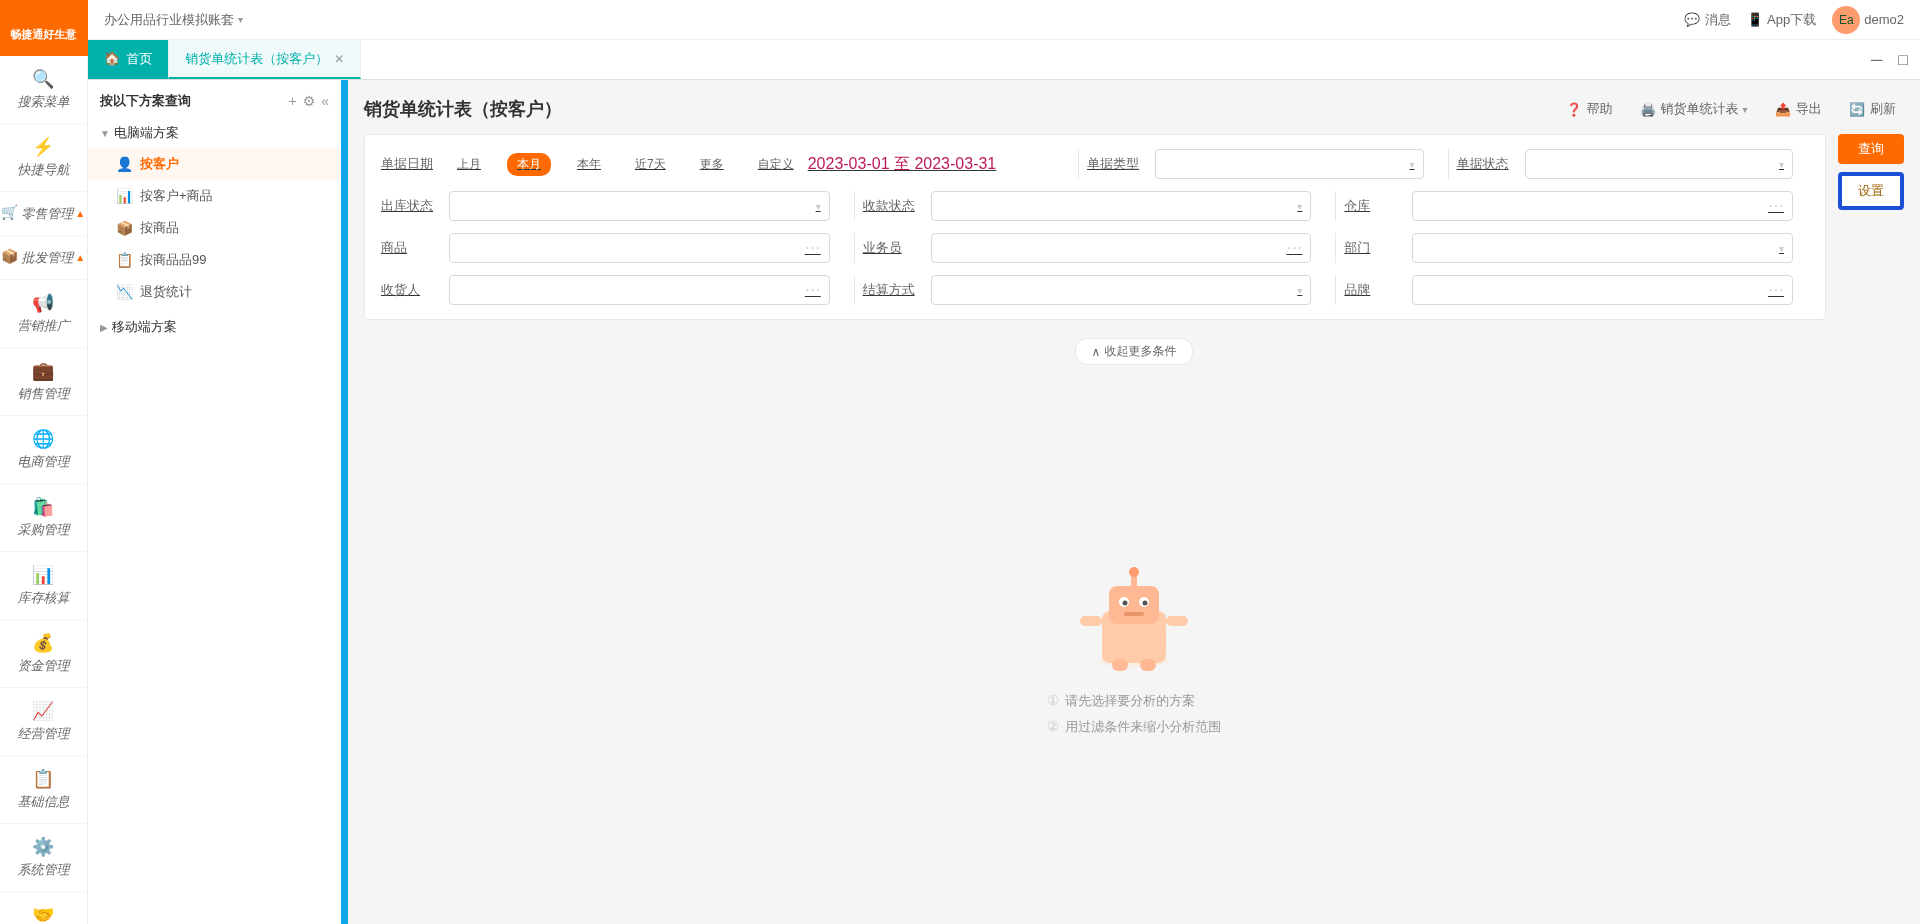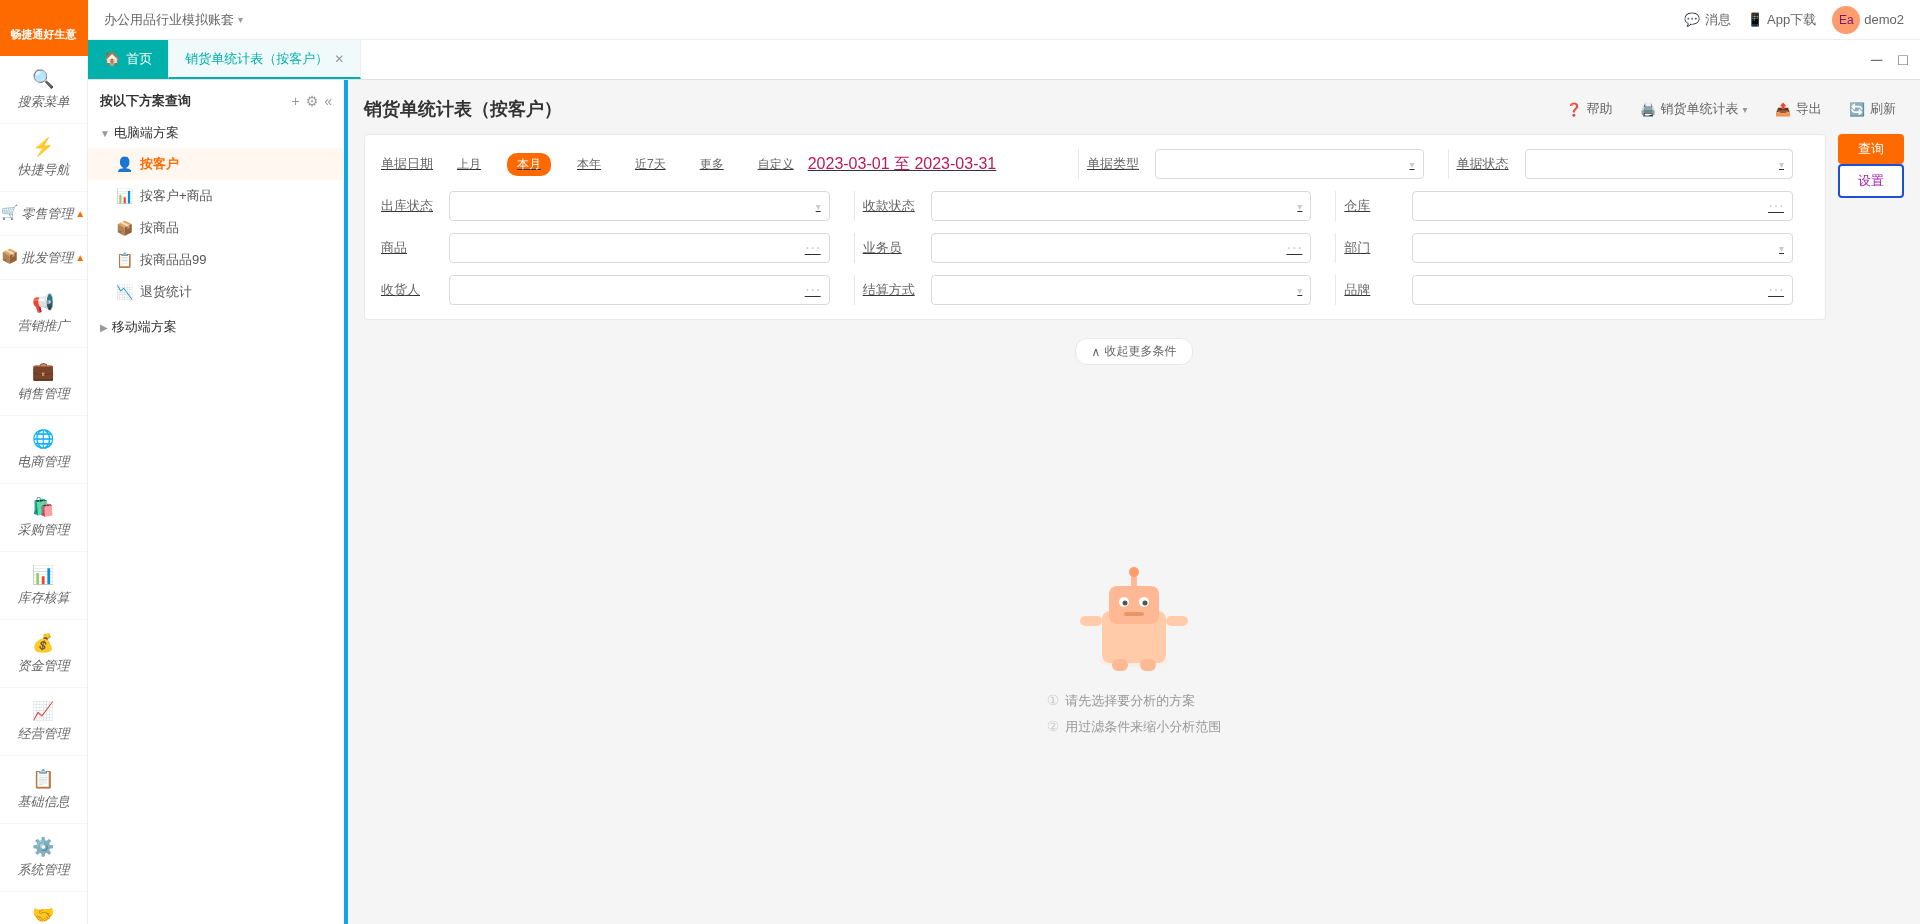--- a/index.html
+++ b/index.html
@@ -15,36 +15,36 @@
 
     
     .main { flex: 1; display: flex; flex-direction: column; overflow: hidden; }
 
     
     .topbar { height: 40px; background: #fff; border-bottom: 1px solid #eee; display: flex; align-items: center; padding: 0 16px; gap: 16px; flex-shrink: 0; }
     .topbar-title { color: #666; font-size: 13px; display: flex; align-items: center; gap: 4px; }
     .topbar-chevron { color: #999; font-size: 10px; }
     .topbar-right { margin-left: auto; display: flex; align-items: center; gap: 16px; color: #666; font-size: 13px; cursor: pointer; }
     .topbar-right-item { display: flex; align-items: center; gap: 4px; }
-    .avatar { width: 28px; height: 28px; border-radius: 50%; background: #ff9c6e; display: flex; align-items: center; justify-content: center; color: #701a75; font-size: 12px; }
+    .avatar { width: 28px; height: 28px; border-radius: 50%; background: #ff9c6e; display: flex; align-items: center; justify-content: center; color: #14532d; font-size: 12px; }
 
     
     .tabs { height: 40px; background: #fff; border-bottom: 1px solid #e0e0e0; display: flex; align-items: stretch; flex-shrink: 0; }
     .tab { display: flex; align-items: center; gap: 6px; padding: 0 16px; cursor: pointer; color: #666; font-size: 13px; border-right: 1px solid #eee; border-bottom: 2px solid transparent; }
     .tab.active { background: #f0fafa; color: #00b0aa; border-bottom: 2px solid #00b0aa; }
     .tab-home { background: #00b0aa; color: #fff; border-bottom: 2px solid #00b0aa; }
     .tab-close { font-size: 12px; color: #999; cursor: pointer; }
     .tabs-actions { margin-left: auto; display: flex; align-items: center; gap: 8px; padding-right: 8px; }
     .tab-action-btn { background: none; border: none; cursor: pointer; color: #666; font-size: 16px; padding: 4px; }
 
     
     .content { flex: 1; overflow: auto; display: flex; }
 
     
-    .left-panel { width: 260px; background: #fff; border-right: 4px solid #0ea5e9; flex-shrink: 0; padding: 12px 0; }
+    .left-panel { width: 260px; background: #fff; border-right: 7px solid #0ea5e9; flex-shrink: 0; padding: 12px 0; }
     .left-panel-header { display: flex; align-items: center; justify-content: space-between; padding: 0 12px 8px; }
     .left-panel-title { font-size: 13px; color: #333; font-weight: bold; }
     .left-panel-actions { display: flex; gap: 6px; }
     .left-panel-action { color: #999; cursor: pointer; font-size: 14px; }
 
     .scheme-group { margin-bottom: 4px; }
     .scheme-group-header { display: flex; align-items: center; gap: 4px; padding: 6px 12px; cursor: pointer; color: #333; font-size: 13px; }
     .scheme-triangle { font-size: 10px; color: #999; }
     .scheme-item { display: flex; align-items: center; gap: 6px; padding: 7px 12px 7px 28px; cursor: pointer; font-size: 13px; color: #555; }
     .scheme-item.active { background: #fff7f0; color: #ff6a00; font-weight: bold; }
@@ -70,34 +70,34 @@
     .filter-input { flex: 1; border: 1px solid #d9d9d9; border-radius: 4px; padding: 5px 8px; font-size: 13px; color: #333; display: flex; align-items: center; justify-content: space-between; cursor: pointer; background: #fff; height: 30px; }
     .filter-select-icon { color: #ccc; font-size: 10px; }
     .filter-date-group { display: flex; align-items: center; gap: 6px; flex: 1; }
     .date-quick-btns { display: flex; gap: 18px; }
     .date-btn { padding: 3px 8px; border-radius: 3px; font-size: 12px; cursor: pointer; border: none; background: none; color: #666; }
     .date-btn.active { background: #ff6a00; color: #fff; border-radius: 10px; padding: 3px 10px; }
     .date-range { font-size: 16px; color: #be185d; }
     .filter-dots { color: #ccc; cursor: pointer; margin-left: 4px; font-size: 16px; }
     .filter-separator { width: 1px; background: #e8e8e8; height: 30px; margin: 0 8px; }
     .btn-query { background: #ff6a00; color: #fff; border: none; border-radius: 4px; padding: 6px 20px; cursor: pointer; font-size: 13px; }
-    .btn-settings { background: #fff; color: #a21caf; border: 2px solid #1d4ed8; border-radius: 4px; padding: 6px 16px; cursor: pointer; font-size: 13px; }
+    .btn-settings { background: #fff; color: #a16207; border: 4px solid #1d4ed8; border-radius: 4px; padding: 6px 16px; cursor: pointer; font-size: 13px; }
 
     
     .collapse-row { display: flex; justify-content: center; padding: 6px; cursor: pointer; }
     .collapse-btn { color: #666; font-size: 12px; display: flex; align-items: center; gap: 4px; padding: 4px 16px; background: #fff; border: 1px solid #e8e8e8; border-radius: 12px; cursor: pointer; }
 
     
     .empty-state { flex: 1; display: flex; flex-direction: column; align-items: center; justify-content: center; gap: 16px; }
     .empty-text { display: flex; flex-direction: column; gap: 8px; }
     .empty-text-item { display: flex; align-items: flex-start; gap: 6px; color: #999; font-size: 13px; }
     .empty-num { color: #ccc; font-size: 14px; }
 
     
-    .action-btns { display: flex; flex-direction: column; }
+    .action-btns { display: flex; flex-direction: column; gap: 8px; }
 
     .filter-panel-wrapper { display: flex; gap: 12px; }
     .filter-form { flex: 1; }
   </style>
 </head>
 <body>
 
 <div class="sidebar">
   <div class="sidebar-logo">
     <div style="font-size:22px;">🟠</div>

